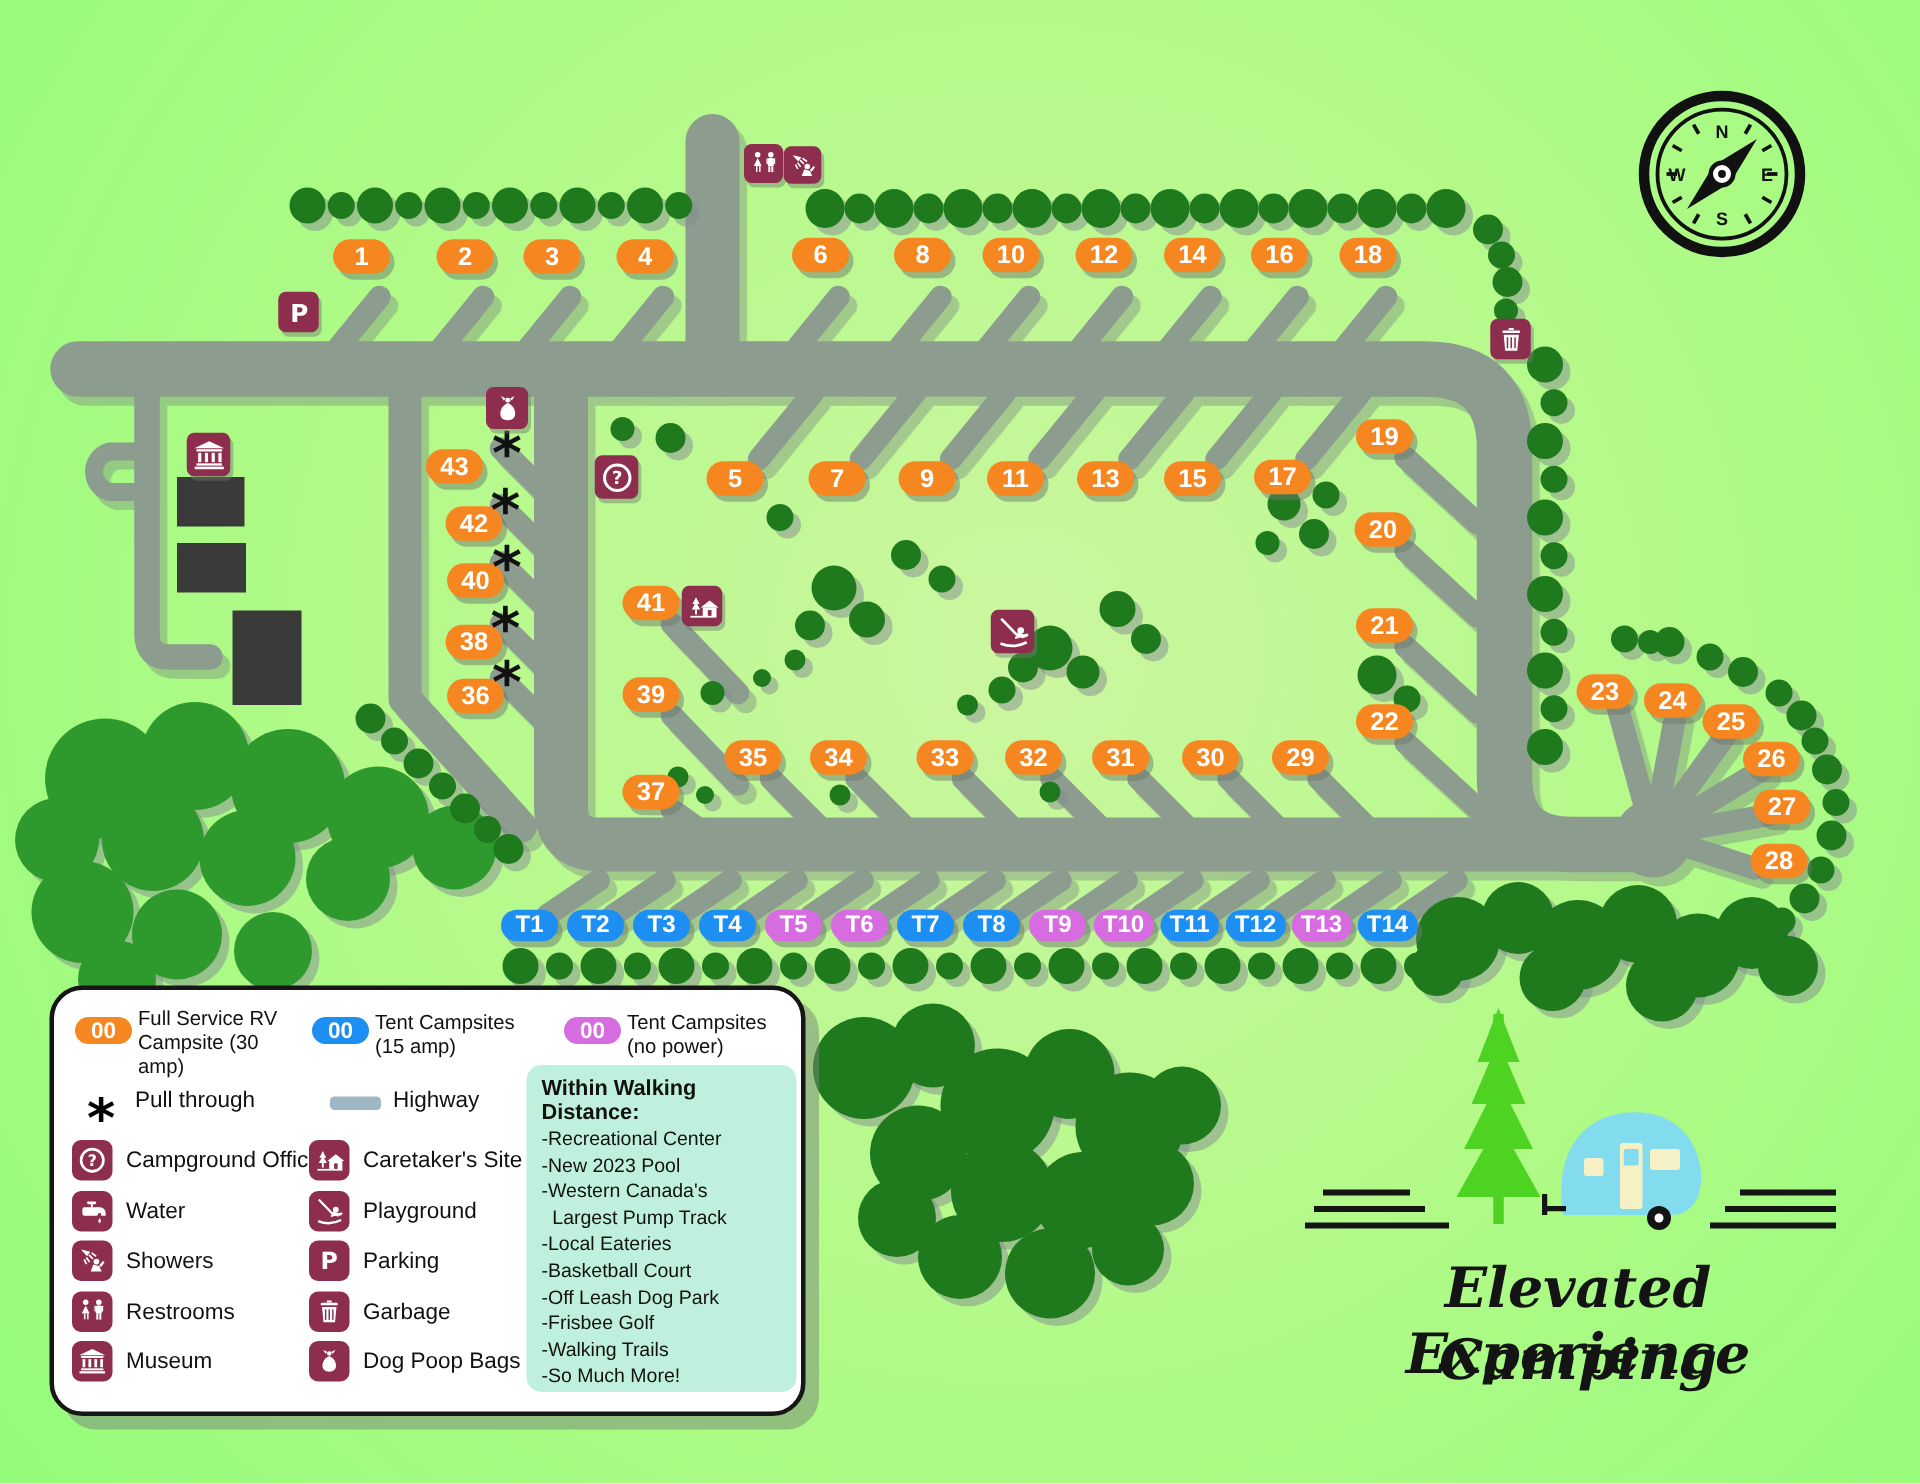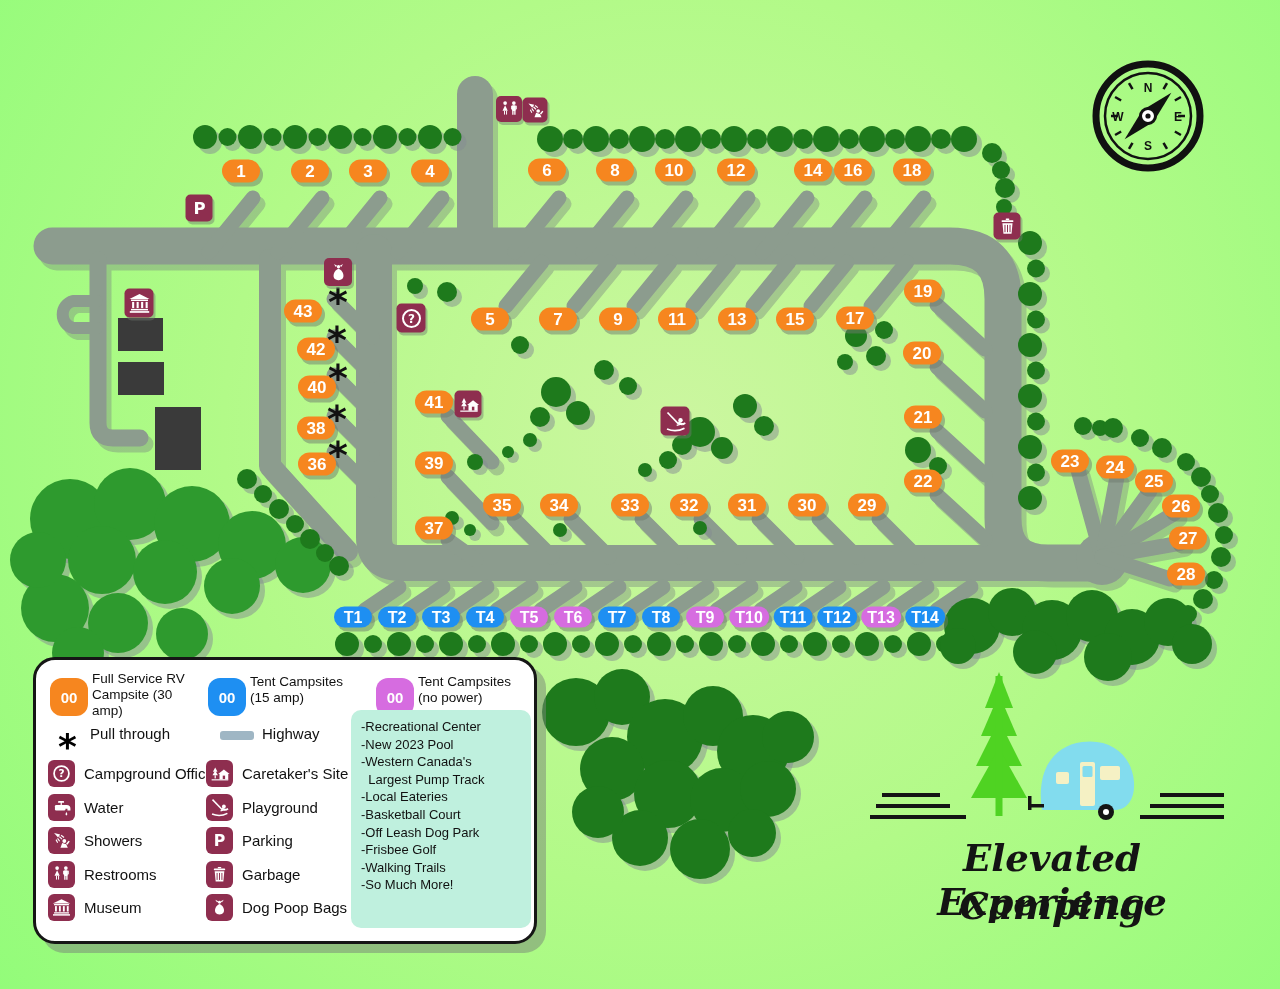--- a/index.html
+++ b/index.html
@@ -21,21 +21,21 @@
   .site.tent.nopower{background:#d66ce0;}
   .star{position:absolute;color:#111;font-size:38px;font-weight:bold;line-height:10px;
     transform:translate(-50%,-50%);font-family:"DejaVu Sans",sans-serif;}
   
   .mapicon{position:absolute;transform:translate(-50%,-50%);background:#8e2e4f;border-radius:5px;
     display:flex;align-items:center;justify-content:center;box-shadow:2px 3px 0 rgba(110,122,110,.45);}
   .mapicon svg{display:block;}
   
   #legend{position:absolute;left:33px;top:657px;width:498px;height:281px;background:#fff;
     border:3px solid #161616;border-radius:22px;box-shadow:9px 9px 0 rgba(120,132,120,.5);}
-  .pill{position:absolute;width:38px;height:38px;border-radius:12px;color:#fff;font-weight:bold;
+  .pill{position:absolute;width:38px;height:18px;border-radius:12px;color:#fff;font-weight:bold;
     font-size:15px;display:flex;align-items:center;justify-content:center;}
   .plabel{position:absolute;font-size:13.5px;line-height:16px;color:#111;}
   .lg-item-icon{position:absolute;width:27px;height:27px;background:#8e2e4f;border-radius:6px;
     display:flex;align-items:center;justify-content:center;}
   .lg-item-label{position:absolute;font-size:15px;color:#111;white-space:nowrap;line-height:27px;}
   #hw-chip{position:absolute;left:184px;top:71px;width:34px;height:9px;background:#9fb6c4;border-radius:3px;}
   #walk-box{position:absolute;left:315px;top:50px;width:180px;height:218px;background:#bff0de;
     border-radius:10px;padding:8px 0 0 10px;box-sizing:border-box;}
   #walk-title{font-size:14.5px;font-weight:bold;color:#111;}
   .walk-item{font-size:13px;line-height:17.6px;color:#111;white-space:pre;}
@@ -580,21 +580,21 @@
 
   <div id="markers">
       <div class="site rv" style="left: 241px; top: 171px;">1</div>
       <div class="site rv" style="left: 310px; top: 171px;">2</div>
       <div class="site rv" style="left: 368px; top: 171px;">3</div>
       <div class="site rv" style="left: 430px; top: 171px;">4</div>
       <div class="site rv" style="left: 547px; top: 170px;">6</div>
       <div class="site rv" style="left: 615px; top: 170px;">8</div>
       <div class="site rv" style="left: 674px; top: 170px;">10</div>
       <div class="site rv" style="left: 736px; top: 170px;">12</div>
-      <div class="site rv" style="left: 813px; top: 170px;">14</div>
+      <div class="site rv" style="left: 795px; top: 170px;">14</div>
       <div class="site rv" style="left: 853px; top: 170px;">16</div>
       <div class="site rv" style="left: 912px; top: 170px;">18</div>
       <div class="site rv" style="left: 490px; top: 319px;">5</div>
       <div class="site rv" style="left: 558px; top: 319px;">7</div>
       <div class="site rv" style="left: 618px; top: 319px;">9</div>
       <div class="site rv" style="left: 677px; top: 319px; text-align: center;">11</div>
       <div class="site rv" style="left: 737px; top: 319px;">13</div>
       <div class="site rv" style="left: 795px; top: 319px;">15</div>
       <div class="site rv" style="left: 855px; top: 318px;">17</div>
       <div class="site rv" style="left: 923px; top: 291px;">19</div>
@@ -758,20 +758,21 @@
         <div class="lg-item-label" style="left: 48px; top: 234px;">Museum</div>
         <div class="lg-item-icon" style="left: 170px; top: 234px;">
           <svg width="21" height="21" viewBox="0 0 24 24">
             <use href="#sym-dog-poop-bags"></use>
           </svg>
         </div>
         <div class="lg-item-label" style="left: 206px; top: 234px;">Dog Poop Bags</div>
       </div>
 
     <div id="walk-box">
+      <div id="walk-title">Within Walking Distance:</div>
       <div id="walk-items">
           <div class="walk-item">-Recreational Center</div>
           <div class="walk-item">-New 2023 Pool</div>
           <div class="walk-item">-Western Canada's</div>
           <div class="walk-item">  Largest Pump Track</div>
           <div class="walk-item">-Local Eateries</div>
           <div class="walk-item">-Basketball Court</div>
           <div class="walk-item">-Off Leash Dog Park</div>
           <div class="walk-item">-Frisbee Golf</div>
           <div class="walk-item">-Walking Trails</div>

